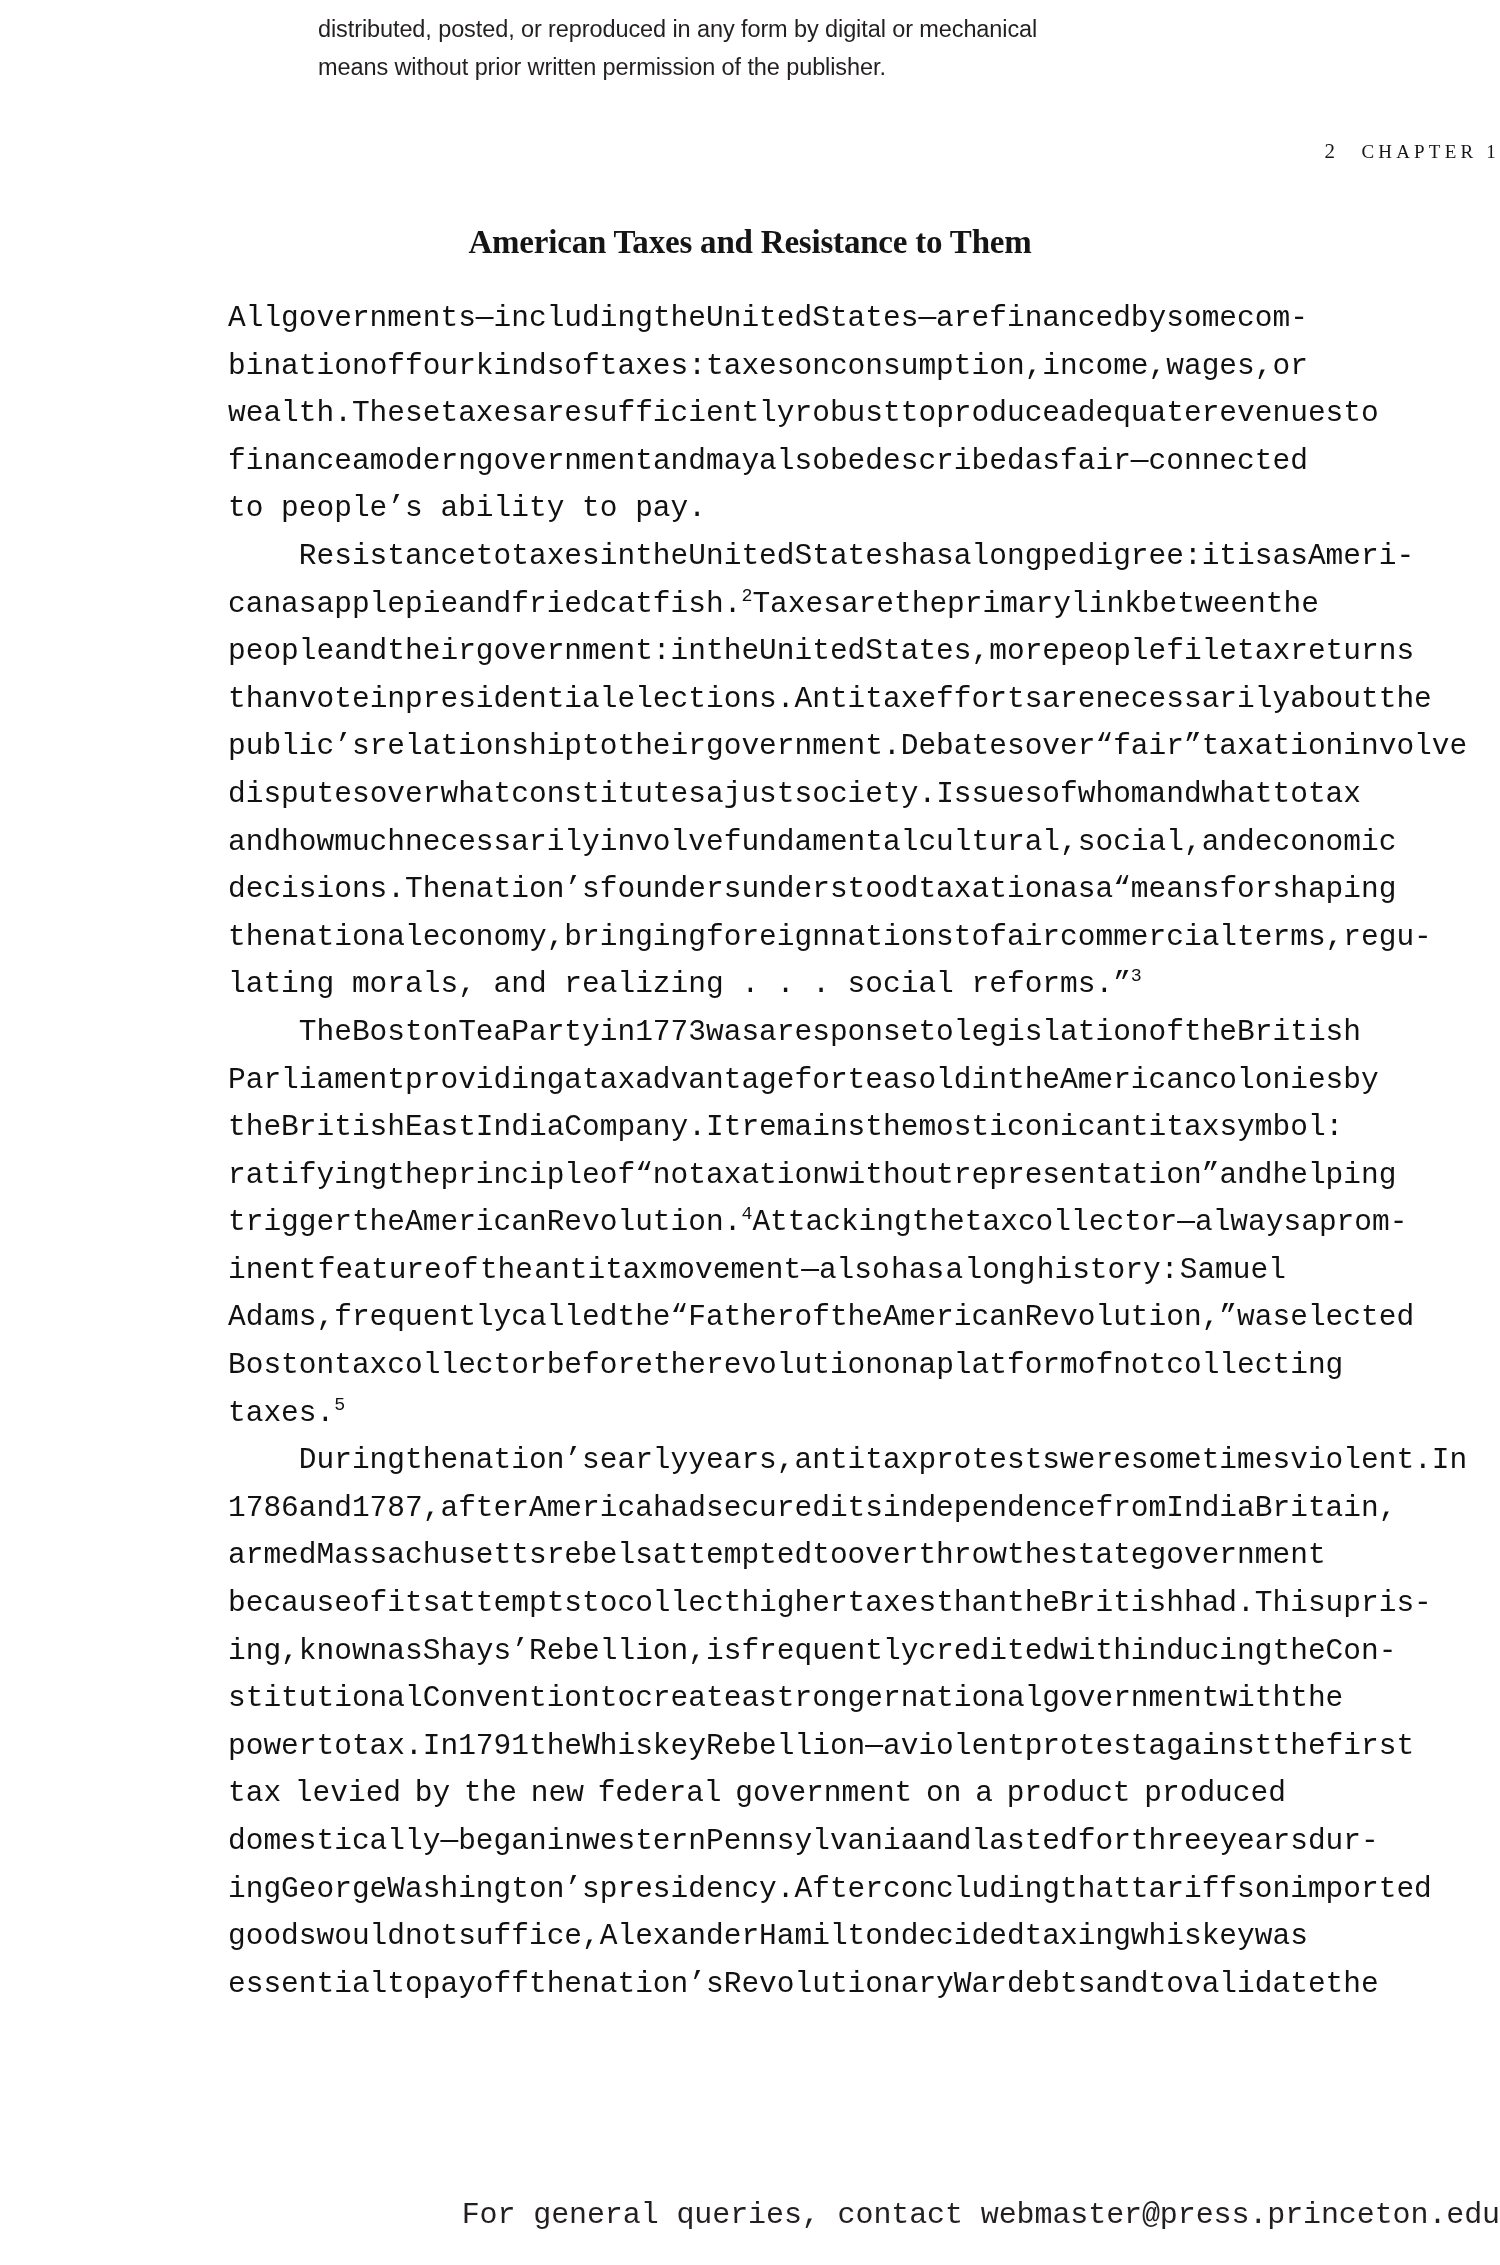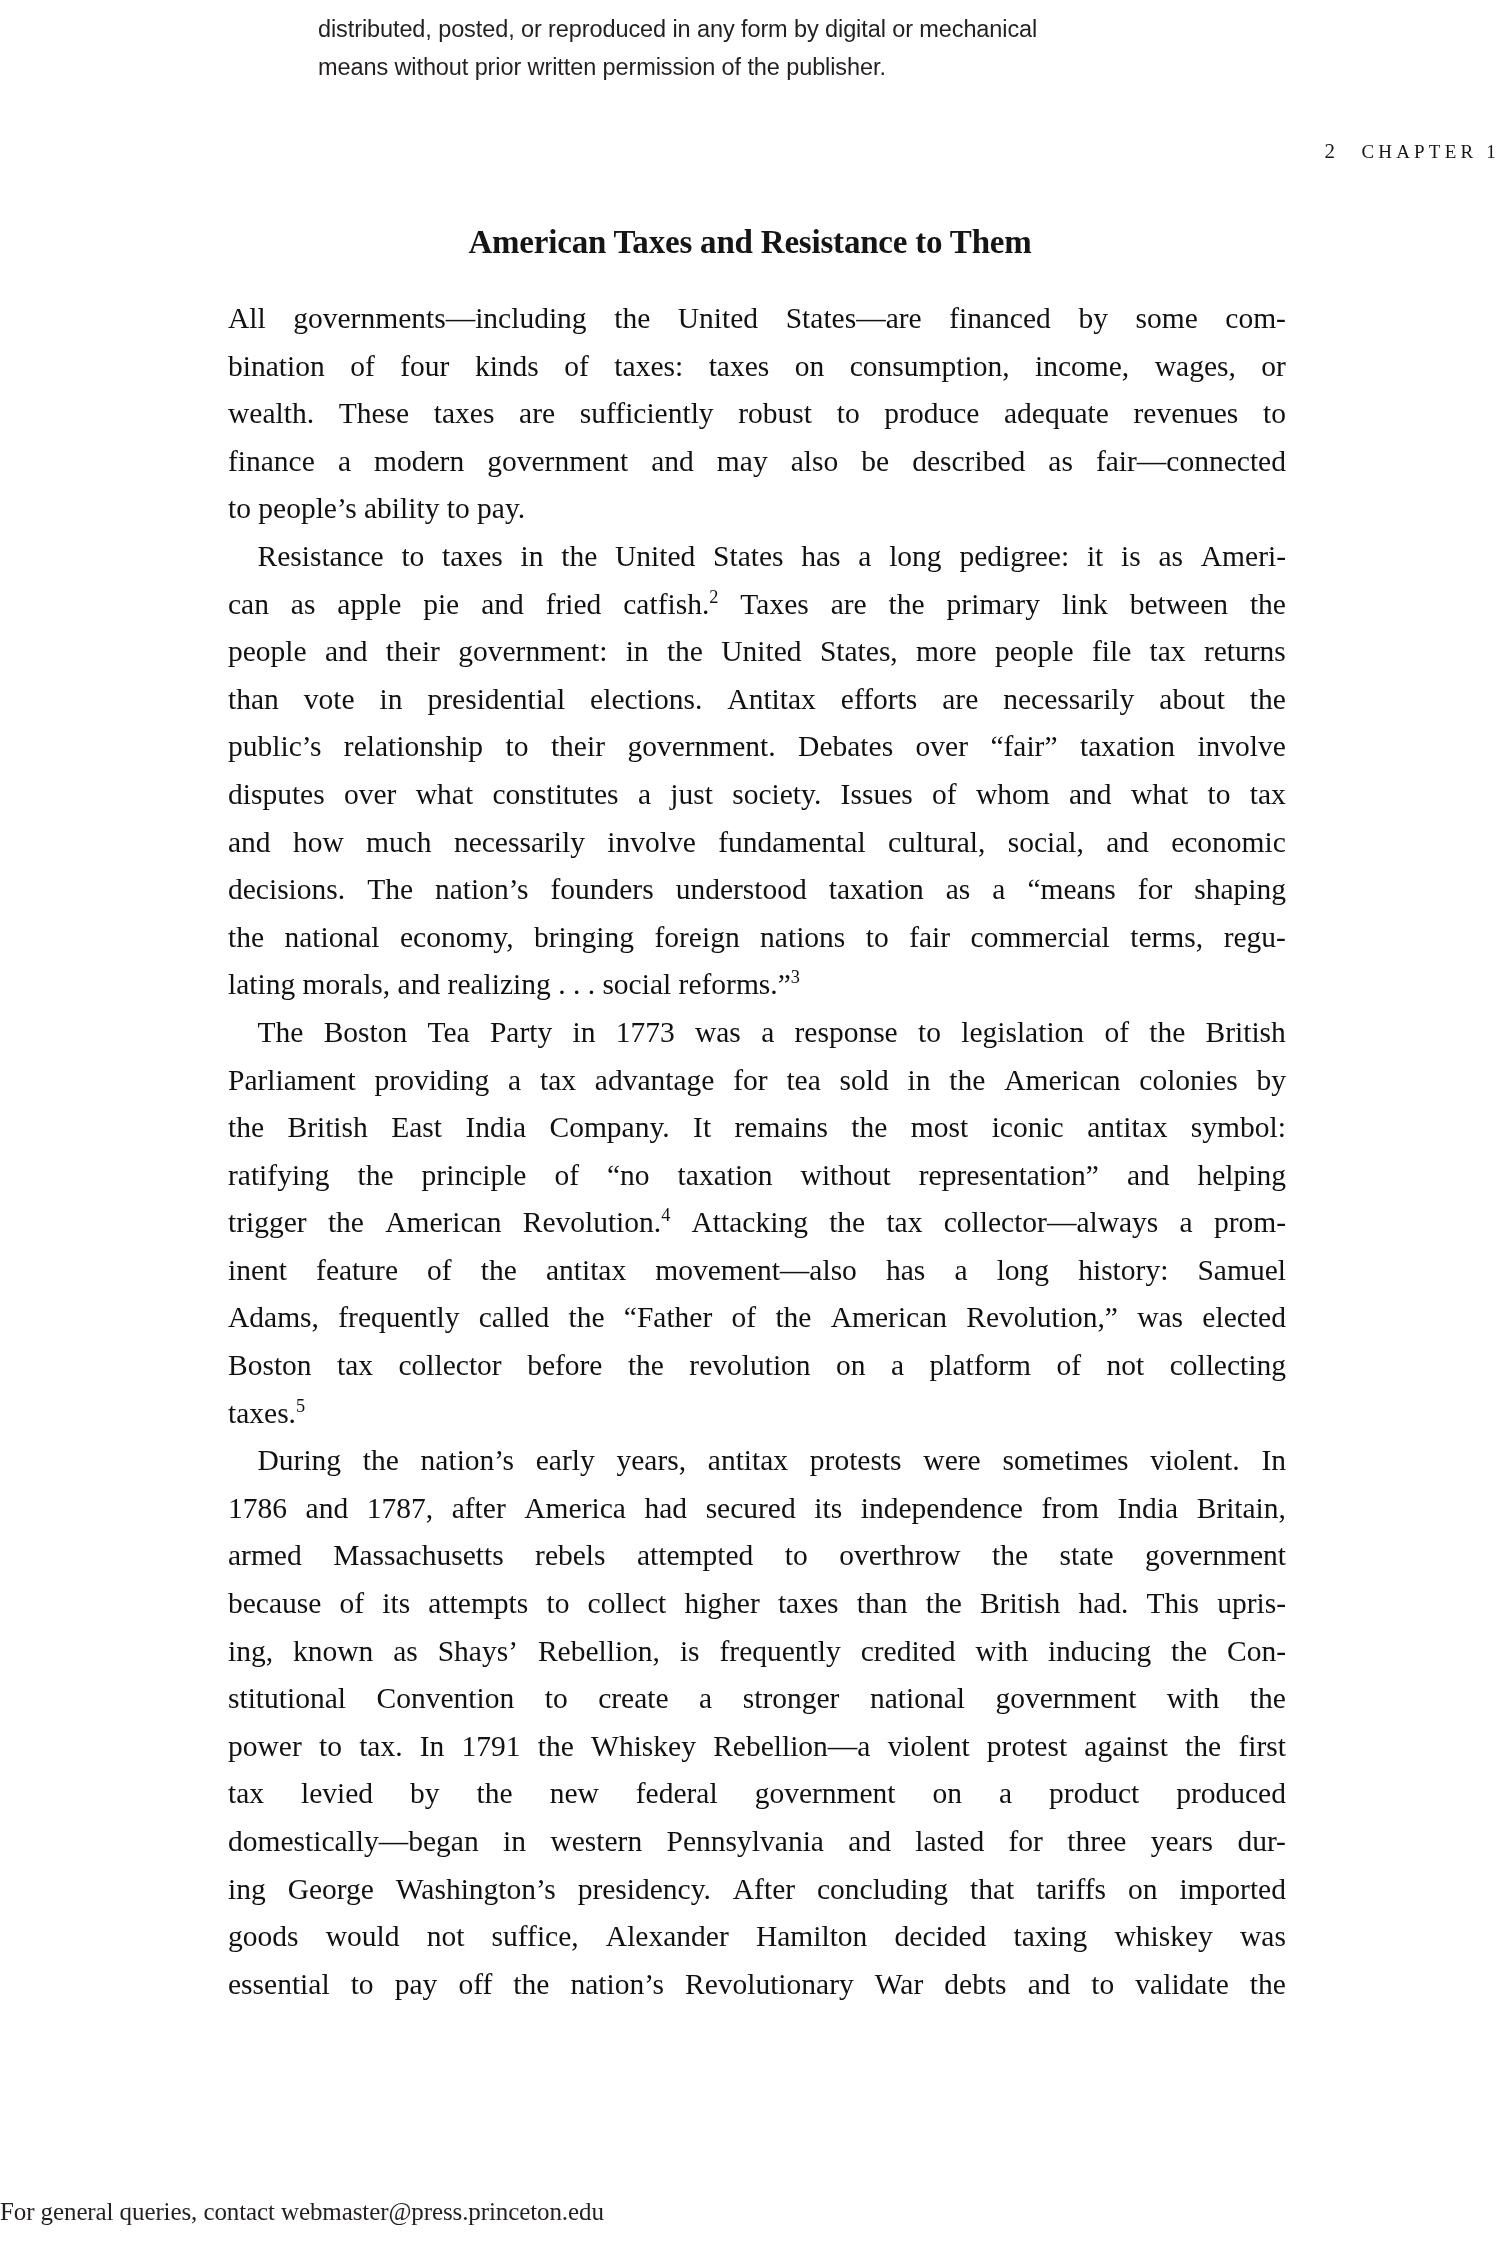--- a/index.html
+++ b/index.html
@@ -72,21 +72,21 @@
   }
 
   
   .body-column {
     position: absolute;
     left: 228px;
     top: 295px;
     width: 1058px;
   }
   .para {
-    font-family: Liberation Serif, serif;
+    font-family: Liberation Mono, monospace;
     font-size: 29.5px;
     line-height: 47.6px;
     text-align: justify;
     text-justify: inter-word;
     color: #111111;
     margin: 0;
     hyphens: manual;
   }
   .para .ln {
     display: block;
@@ -103,23 +103,23 @@
     vertical-align: super;
     line-height: 0;
   }
 
   
   .footer-note {
     position: absolute;
     left: 0;
     right: 0;
     top: 2198px;
-    text-align: left;
-    font-family: Liberation Serif, serif;
-    font-size: 25px;
+    text-align: right;
+    font-family: Liberation Mono, monospace;
+    font-size: 30px;
     color: #231f20;
     letter-spacing: -0.1px;
   }
 </style>
 </head>
 <body>
 
 <div class="page">
 
   <div class="copyright-block">

